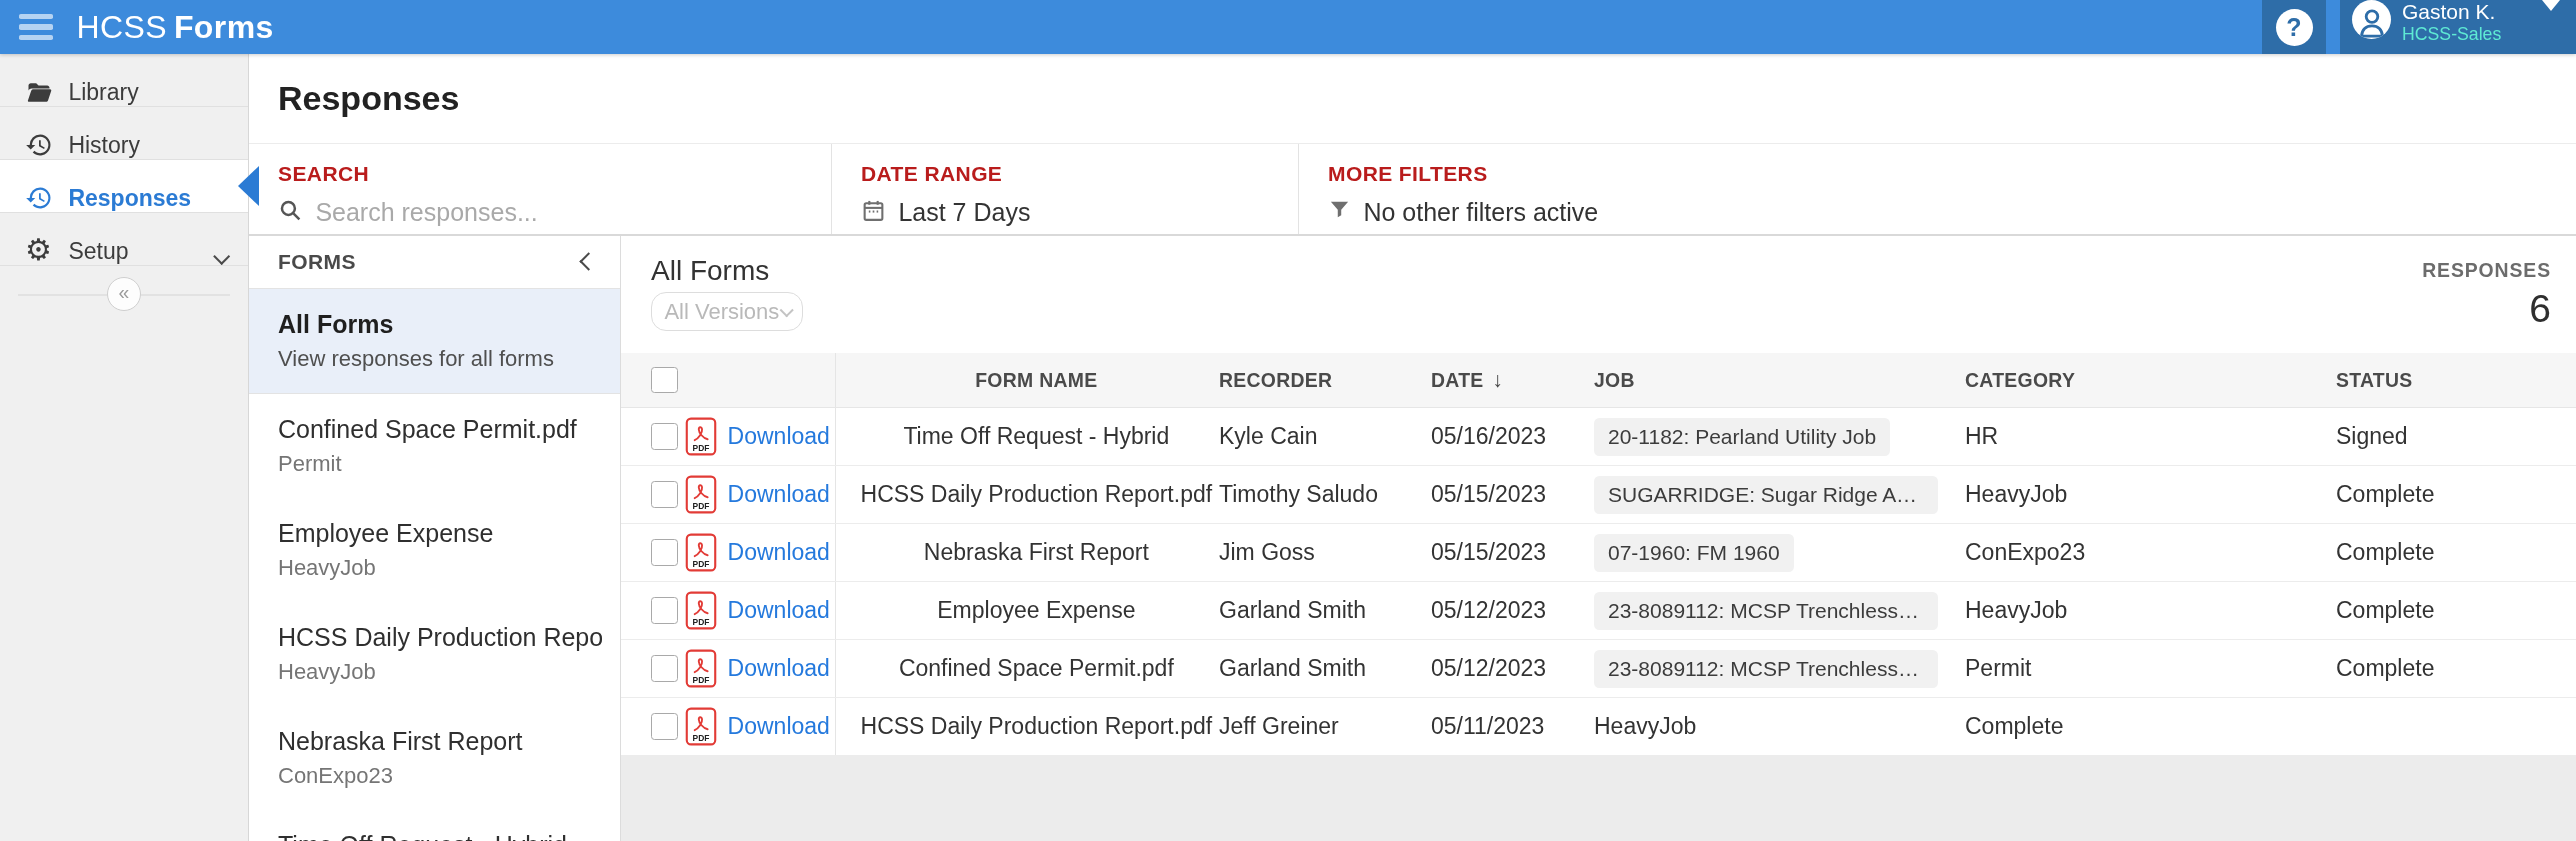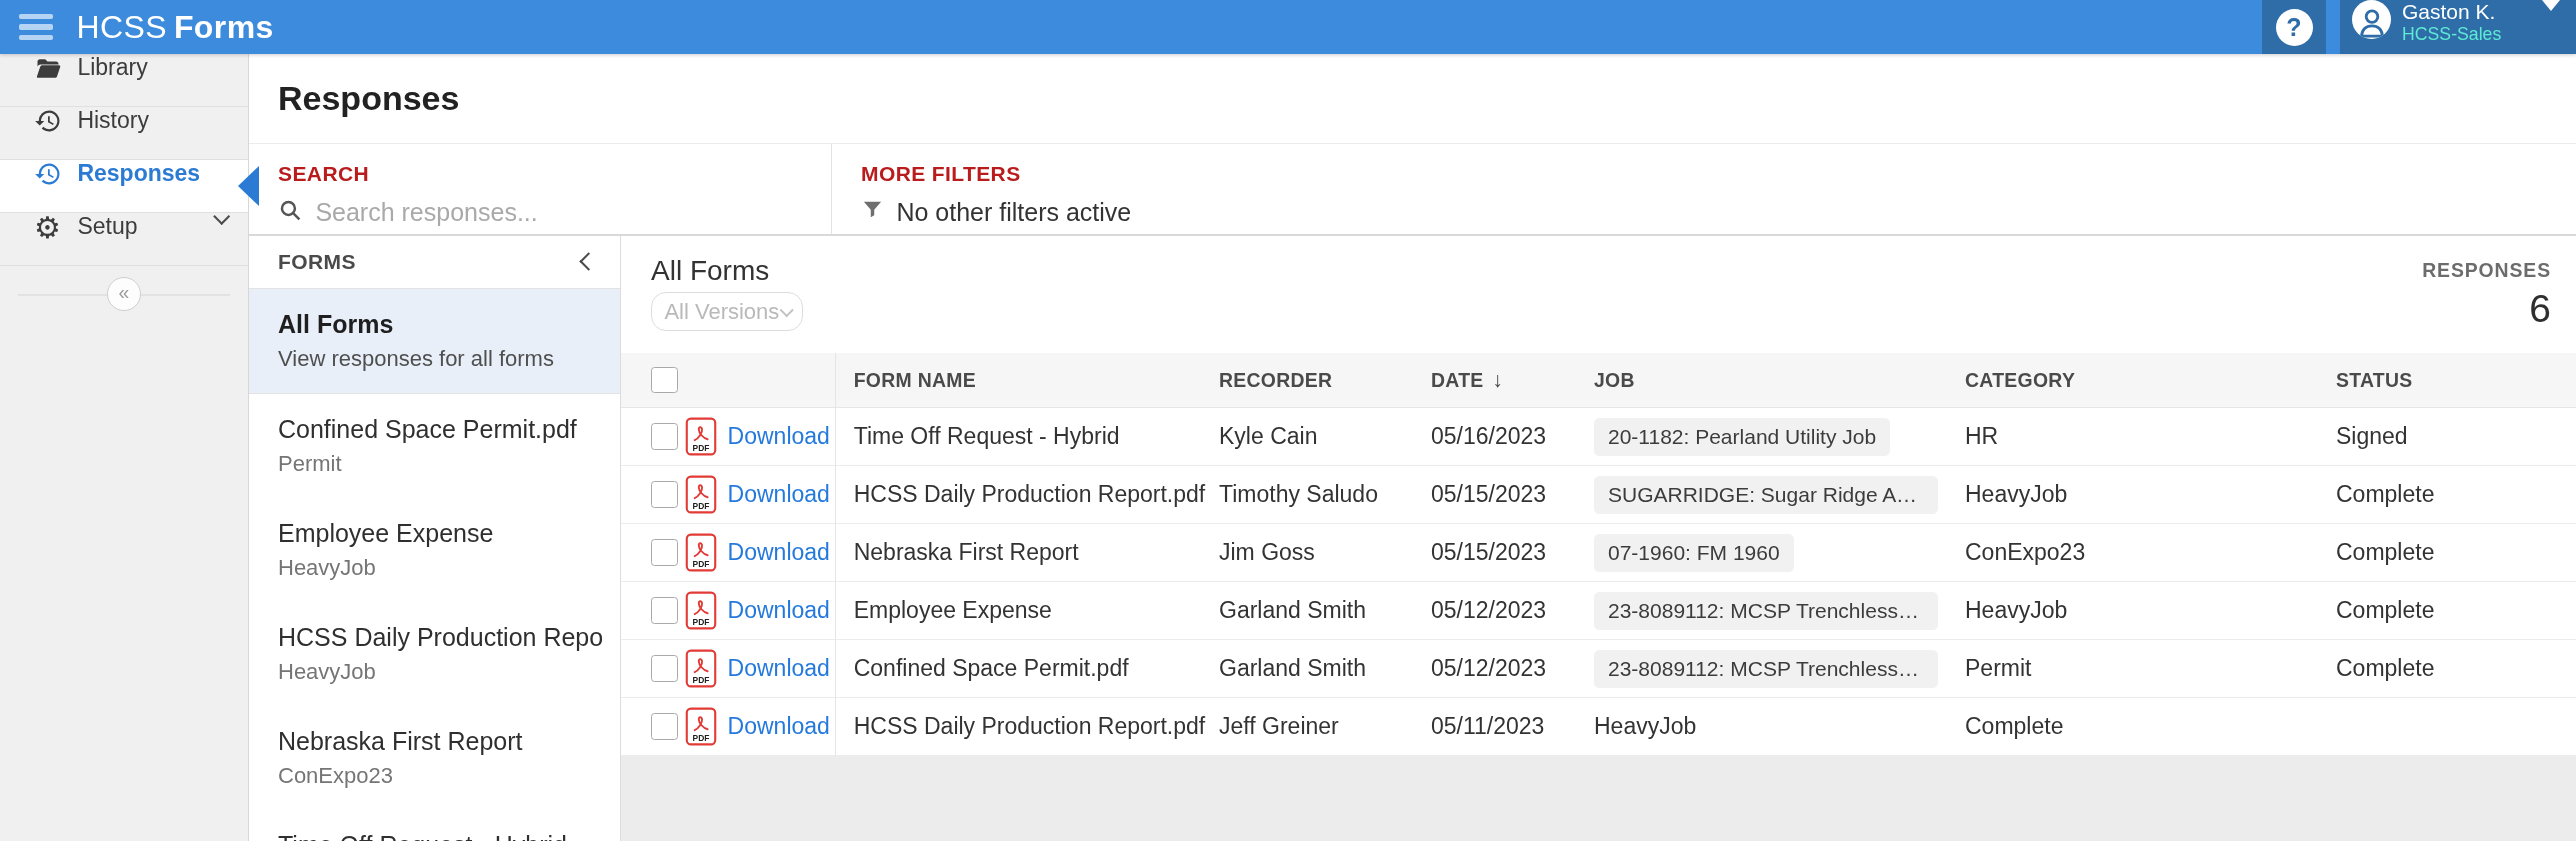--- a/index.html
+++ b/index.html
@@ -25,21 +25,21 @@
   .avatar { width:39px; height:39px; border-radius:50%; background:#fff; display:flex; align-items:flex-end; justify-content:center; overflow:hidden; flex:0 0 auto; }
   .user-text { margin-left:10.6px; line-height:1.1; }
   .user-name { color:#fff; font-size:21px; }
   .user-org { color:#5eead4; font-size:17.7px; margin-top:1.8px; }
   .caret-down { margin-left:auto; width:0; height:0; border-left:9.7px solid transparent;
     border-right:9.7px solid transparent; border-top:11.5px solid #fff; }
 
   
   .nav-sidebar { position:absolute; left:0; top:54px; width:249px; bottom:0;
     background:#f0f0f0; border-right:1.8px solid #d7d7d7; z-index:10; }
-  .nav-item { height:53px; display:flex; align-items:flex-start; padding-left:30px;
+  .nav-item { height:53px; display:flex; align-items:flex-end; padding-left:21px;
     border-bottom:1.8px solid #e0e0e0; position:relative; cursor:pointer; color:#3c3c3c; }
   .nav-item .nico { width:35px; display:flex; justify-content:center; color:#3c3c3c; }
   .nav-item .nlabel { margin-left:12.4px; font-size:23px; }
   .nav-item.active { background:#fff; color:#2b7bd4; }
   .nav-item.active .nico { color:#2b7bd4; }
   .nav-item.active .nlabel { font-weight:700; color:#2b7bd4; }
   .active-marker { position:absolute; right:-10.6px; top:50%; transform:translateY(-50%);
     width:0; height:0; border-top:20px solid transparent; border-bottom:20px solid transparent;
     border-right:21px solid #2b7bd4; }
   .nav-chevron { margin-left:auto; margin-right:23px; width:12.4px; height:12.4px;
@@ -93,21 +93,21 @@
   .versions-select .vchev { margin-left:auto; width:9.7px; height:9.7px; border-right:2.6px solid #c4c4c4;
     border-bottom:2.6px solid #c4c4c4; transform:rotate(45deg) translateY(-2.6px); }
   .responses-count-block { position:absolute; right:25px; top:23px; text-align:right; }
   .responses-label { font-size:19.4px; font-weight:600; color:#6c6c6c; letter-spacing:0.9px; }
   .responses-count { font-size:39px; color:#2f2f2f; margin-top:5.3px; }
 
   .grid-row { display:grid; grid-template-columns:64px 150px 384px 212px 163px 371px 371px 1fr; }
   .thead { height:55px; background:#f6f6f6; border-bottom:1.8px solid #e6e6e6; }
   .th { display:flex; align-items:center; font-size:19.4px; font-weight:700; color:#4a4a4a;
     letter-spacing:0.3px; white-space:nowrap; }
-  .cell-pad { padding-left:17.7px; }
+  .cell-pad { padding-left:17.7px;justify-content:center; }
   .first-pad { padding-left:30px; }
   .vdiv { border-left:1.8px solid #e5e5e5; }
   .sort-arrow { font-size:21px; margin-left:8.8px; font-weight:400; color:#444; }
 
   .trow { height:58px; background:#fff; border-bottom:1.8px solid #ececec; }
   .td { display:flex; align-items:center; font-size:23px; color:#333; white-space:nowrap; overflow:hidden; }
   .checkbox { width:26.5px; height:26.5px; border:1.8px solid #a9a9a9; border-radius:3.5px; background:#fff; cursor:pointer; }
   .download-link { color:#2479dd; font-size:23px; margin-left:10.6px; text-decoration:none; cursor:pointer; }
   .pdf-icon { flex:0 0 auto; display:flex; }
   .job-chip { background:#f1f1f1; border-radius:5.3px; padding:7px 14px; font-size:21px; color:#3c3c3c;
@@ -198,20 +198,37 @@
       <div class="filter-value">
         <span class="ficon">
           <svg width="25" height="25" viewBox="0 0 24 24" fill="none" stroke="#555" stroke-width="2.4">
               <circle cx="10" cy="10" r="6.2"></circle>
               <line x1="14.8" y1="14.8" x2="20.5" y2="20.5"></line>
             </svg>
         </span>
         <input class="search-input" type="text" placeholder="Search responses..." style="">
       </div>
     </div>
+    <div class="filter-section fs-date">
+      <div class="filter-label">DATE RANGE</div>
+      <div class="filter-value">
+        <span class="ficon">
+          <svg width="25" height="25" viewBox="0 0 24 24" fill="none" stroke="#6f6f6f" stroke-width="2">
+              <rect x="3.5" y="5" width="17" height="16" rx="1.5"></rect>
+              <line x1="3.5" y1="9.5" x2="20.5" y2="9.5"></line>
+              <line x1="8" y1="2.8" x2="8" y2="6.5"></line>
+              <line x1="16" y1="2.8" x2="16" y2="6.5"></line>
+              <line x1="7.5" y1="13" x2="9" y2="13"></line>
+              <line x1="11.2" y1="13" x2="12.8" y2="13"></line>
+              <line x1="15" y1="13" x2="16.5" y2="13"></line>
+            </svg>
+        </span>
+        <span>Last 7 Days</span>
+      </div>
+    </div>
     <div class="filter-section fs-more">
       <div class="filter-label">MORE FILTERS</div>
       <div class="filter-value">
         <span class="ficon">
           <svg width="23" height="23" viewBox="0 0 24 24" fill="#6f6f6f">
               <path d="M3 4h18l-7.2 8.2V18l-3.6 2.2v-8z"></path>
             </svg>
         </span>
         <span>No other filters active</span>
       </div>

